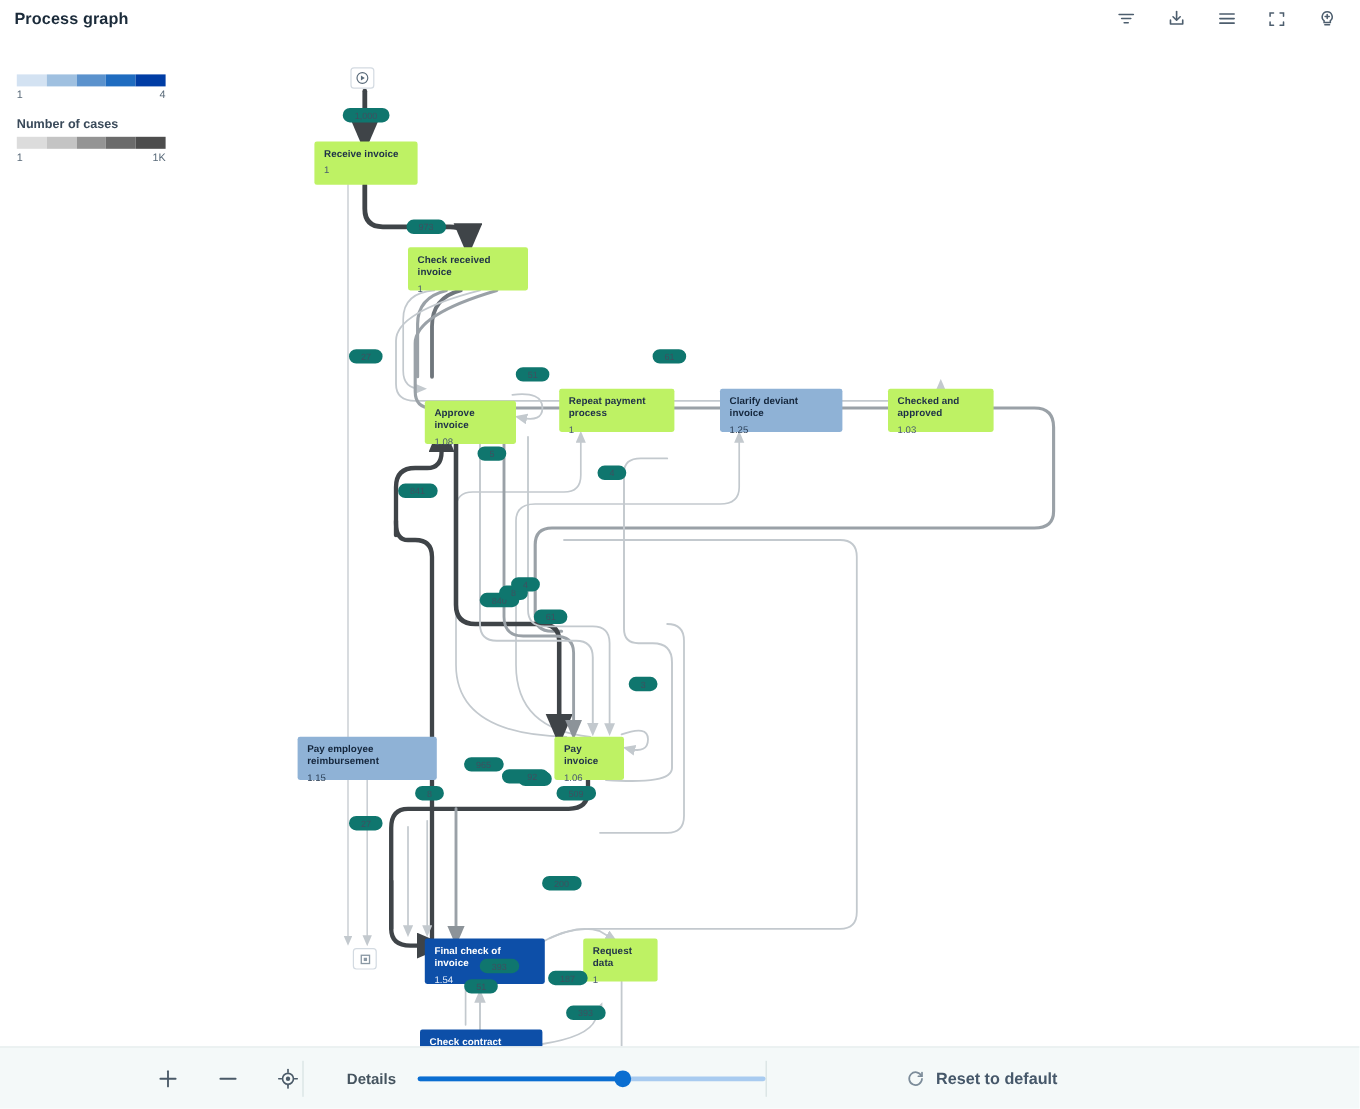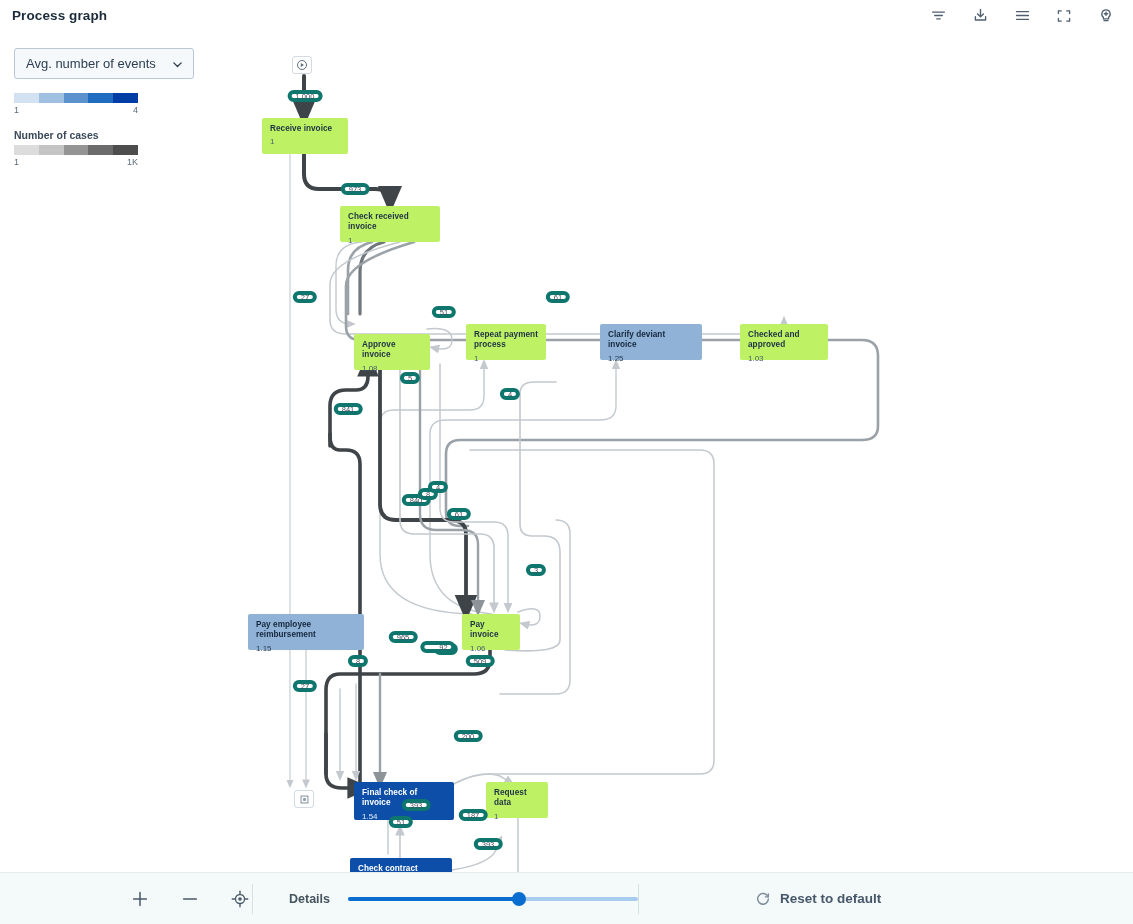--- a/index.html
+++ b/index.html
@@ -54,21 +54,21 @@
   .node.lvl3 { background: #0d4fa8; } .node.lvl3 .nname { color: #ffffff; } .node.lvl3 .nval { color: #e5eefb; }
 
   .terminal {
     position: absolute; width: 20px; height: 18px; background: #fff;
     border: 1px solid #d3dae1; border-radius: 3px;
     display: flex; align-items: center; justify-content: center; cursor: pointer;
   }
 
   
   .elabel {
-    position: absolute; background: #fff; border: 4px solid #0f766e; border-radius: 7px;
+    position: absolute; background: #fff; border: 6px solid #0f766e; border-radius: 7px;
     height: 12px; padding: 0 4px; font-size: 7.5px; color: #3f5060;
     display: flex; align-items: center; justify-content: center;
     transform: translate(-50%, -50%); white-space: nowrap; cursor: pointer;
   }
 
   
   #footer {
     position: absolute; left: 0; bottom: 0; width: 1133px; height: 52px;
     background: #f4f9f9; border-top: 1px solid #e4ecec;
     display: flex; align-items: center;
@@ -127,28 +127,20 @@
           <path d="M10 3.2a4.6 4.6 0 0 0-2.9 8.2v1.7h5.8v-1.7A4.6 4.6 0 0 0 10 3.2z"></path>
           <line x1="7.8" y1="15.2" x2="12.2" y2="15.2"></line>
           <line x1="10" y1="5.6" x2="10" y2="9.4"></line>
             <line x1="8.1" y1="7.5" x2="11.9" y2="7.5"></line>
         </svg>
       </div>
     </div>
   </div>
 
   <div id="legend">
-    <div id="metric-select">
-      <span class="label">Avg. number of events</span>
-      <span class="chev">
-        <svg width="13" height="13" viewBox="0 0 16 16" fill="none" stroke="currentColor" stroke-width="1.7" stroke-linecap="round" stroke-linejoin="round">
-            <path d="M3.5 6 8 10.4 12.5 6"></path>
-          </svg>
-      </span>
-    </div>
 
     <div class="scale-block">
       <div class="swatches">
           <i style="background: rgb(211, 226, 242);"></i>
           <i style="background: rgb(159, 192, 224);"></i>
           <i style="background: rgb(91, 146, 205);"></i>
           <i style="background: rgb(31, 108, 192);"></i>
           <i style="background: rgb(0, 61, 165);"></i>
         </div>
       <div class="scale-ticks">
@@ -252,21 +244,21 @@
           <div class="nval">1</div>
         </div>
         <div class="node lvl1" style="left: 340px; top: 172px; width: 100px; height: 36px;">
           <div class="nname">Check received invoice</div>
           <div class="nval">1</div>
         </div>
         <div class="node lvl1" style="left: 354px; top: 300px; width: 76px; height: 36px;">
           <div class="nname">Approve invoice</div>
           <div class="nval">1.08</div>
         </div>
-        <div class="node lvl1" style="left: 466px; top: 290px; width: 80px; height: 36px;">
+        <div class="node lvl1" style="left: 466px; top: 290px; width: 96px; height: 36px;">
           <div class="nname">Repeat payment process</div>
           <div class="nval">1</div>
         </div>
         <div class="node lvl2" style="left: 600px; top: 290px; width: 102px; height: 36px;">
           <div class="nname">Clarify deviant invoice</div>
           <div class="nval">1.25</div>
         </div>
         <div class="node lvl1" style="left: 740px; top: 290px; width: 88px; height: 36px;">
           <div class="nname">Checked and approved</div>
           <div class="nval">1.03</div>

